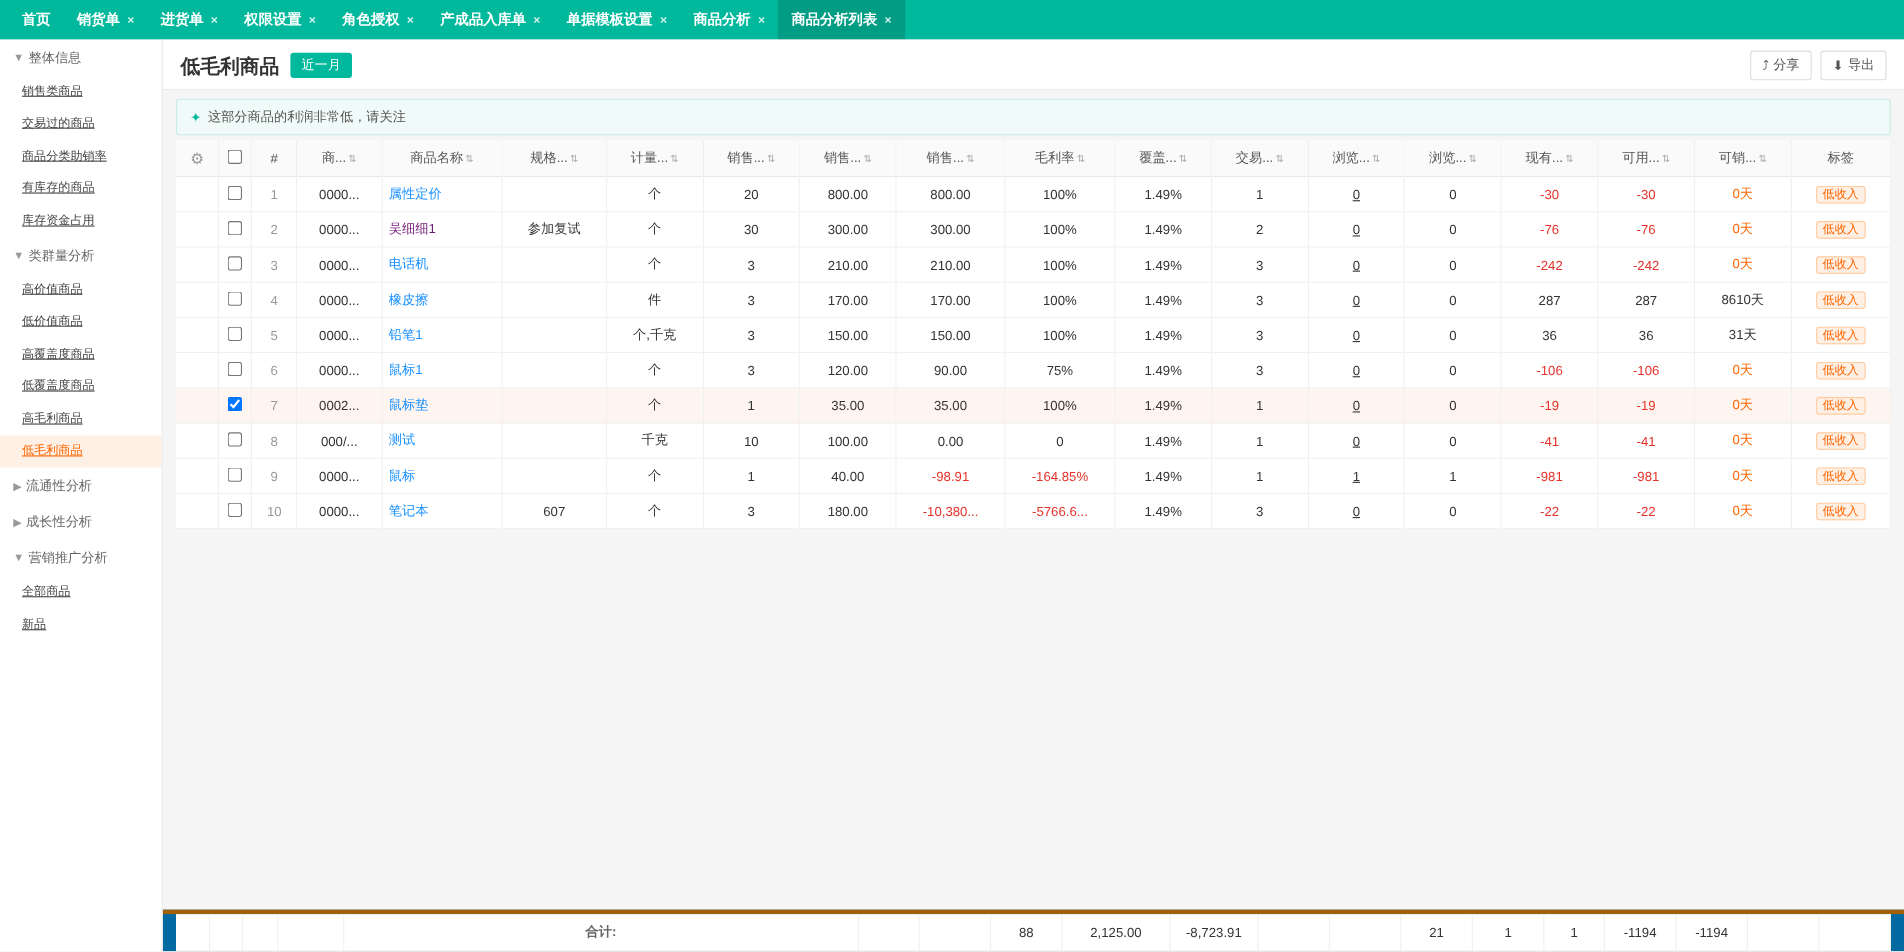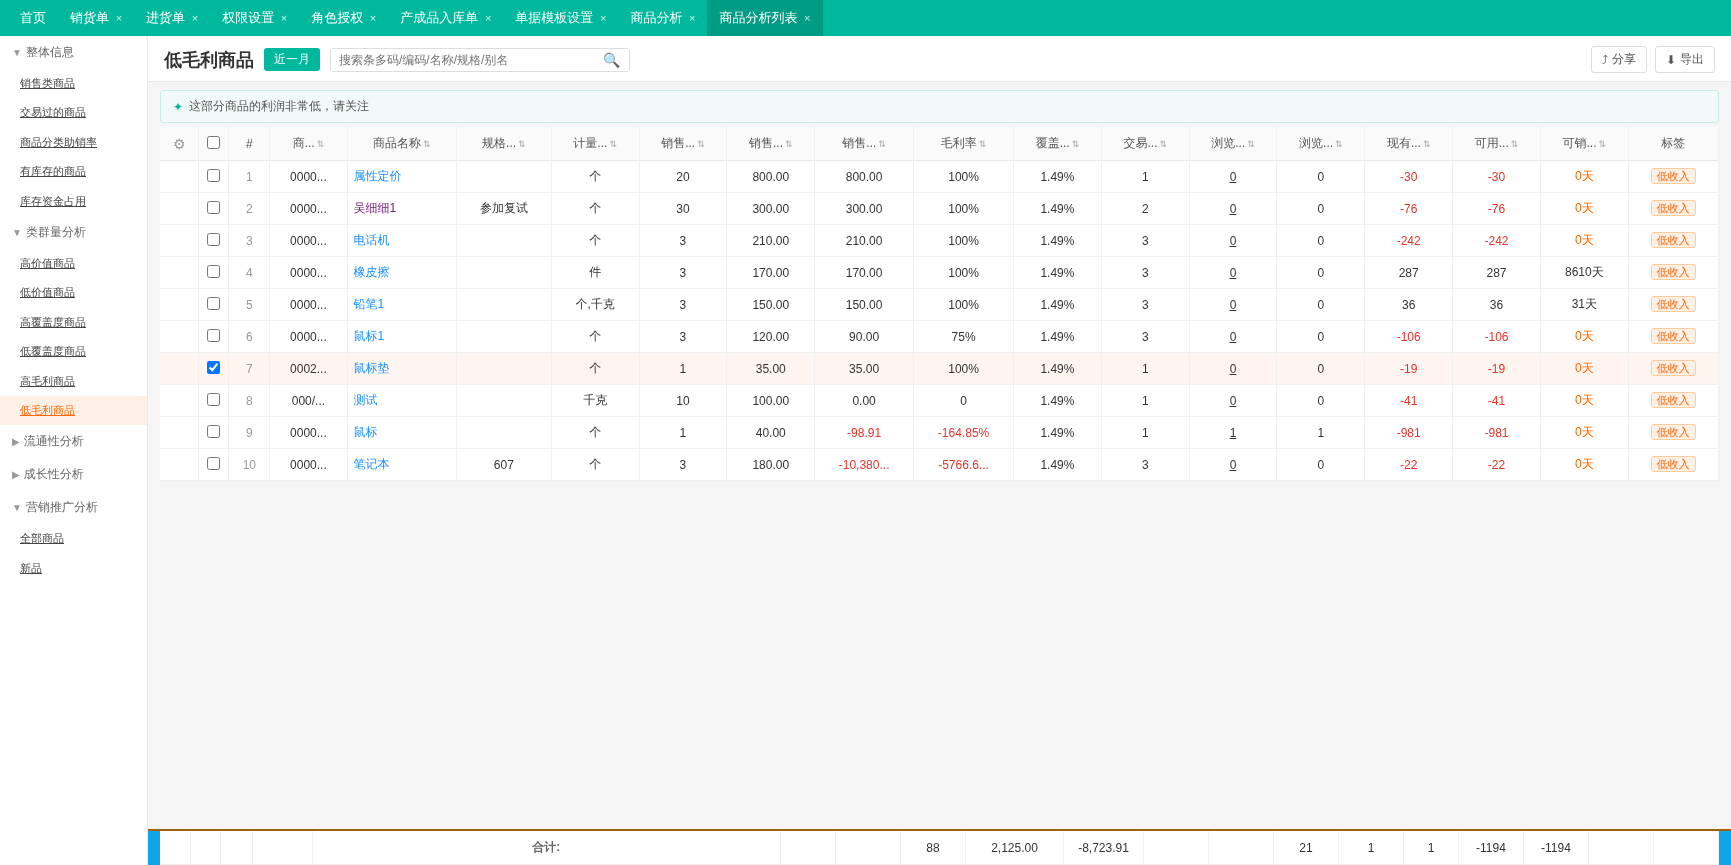--- a/index.html
+++ b/index.html
@@ -14,20 +14,21 @@
       padding: 0 8px;
     }
     .top-nav .nav-item {
       color: #fff;
       padding: 0 12px;
       height: 36px;
       line-height: 36px;
       cursor: pointer;
       font-size: 13px;
       white-space: nowrap;
+      font-weight: bold;
     }
     .top-nav .nav-item.active { background: rgba(0,0,0,0.15); }
     .nav-close { font-size: 11px; margin-left: 3px; opacity: 0.8; }
 
     
     .main-layout {
       display: flex;
       height: calc(100vh - 36px);
     }
 
@@ -193,22 +194,22 @@
       padding: 1px 5px;
       font-size: 11px;
     }
     .underline-num { text-decoration: underline; color: #333; cursor: pointer; }
     .checkbox-cell { width: 30px; }
     .row-num { color: #999; }
     .gear-icon { color: #999; font-size: 14px; cursor: pointer; }
 
     
     .table-footer {
-      background: #0ea5e9;
-      border-top: 2px solid #a16207;
+      background: #0369a1;
+      border-top: 4px solid #a16207;
       padding: 0 12px;
     }
 
     
     .pagination-bar {
       background: #fff;
       border-top: 1px solid #e8e8e8;
       display: flex;
       align-items: center;
       justify-content: flex-end;
@@ -296,24 +297,20 @@
     </div>
     <div class="sidebar-item">全部商品</div>
     <div class="sidebar-item">新品</div>
   </aside>
 
   <div class="content">
 
     <div class="page-header">
       <span class="page-title">低毛利商品</span>
       <button class="period-btn">近一月</button>
-      <div class="search-box">
-        <input type="text" placeholder="搜索条多码/编码/名称/规格/别名" style="">
-        <span class="search-icon">🔍</span>
-      </div>
       <div class="header-actions">
         <button class="action-btn">
           <span>⤴</span>
           <span>分享</span>
         </button>
         <button class="action-btn">
           <span>⬇</span>
           <span>导出</span>
         </button>
       </div>

